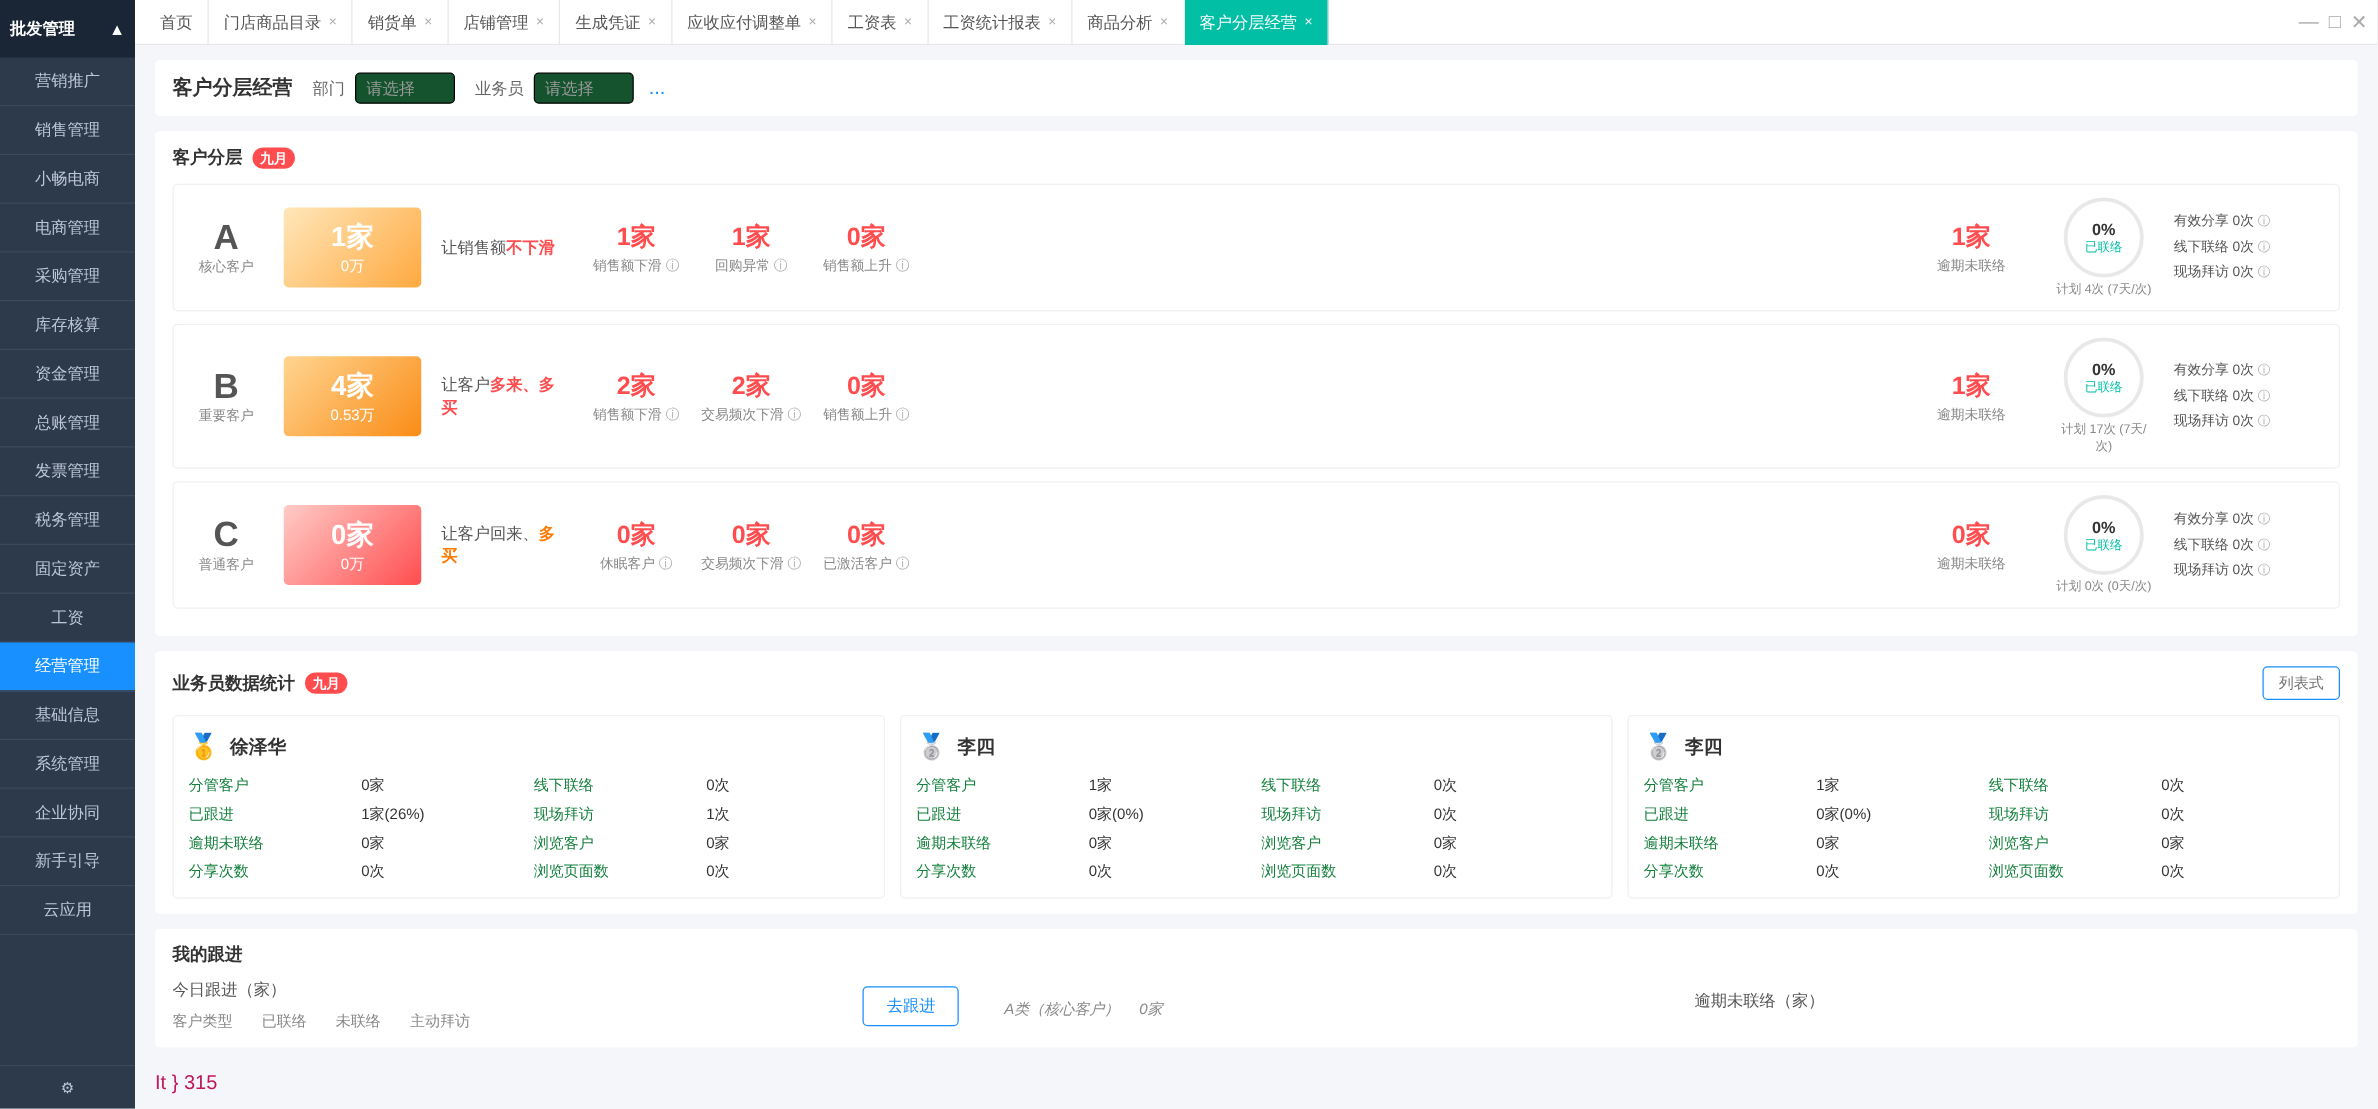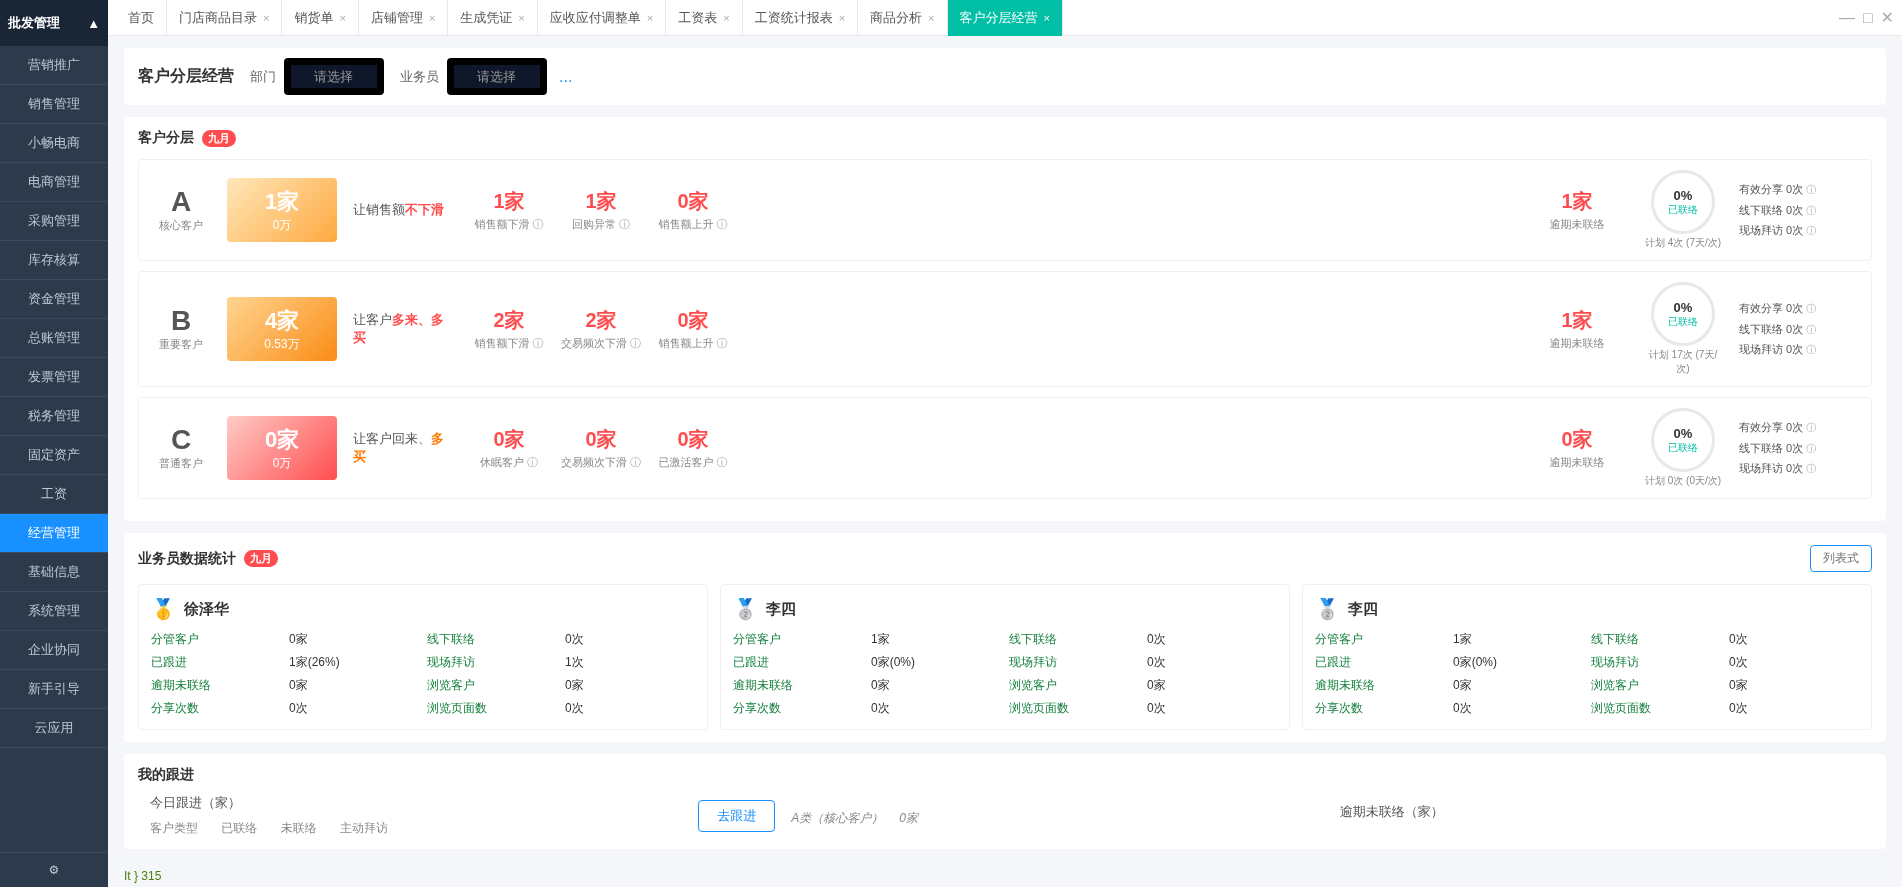--- a/index.html
+++ b/index.html
@@ -109,26 +109,26 @@
       gap: 16px;
       margin-bottom: 12px;
       background: #fff;
       padding: 10px 14px;
       border-radius: 4px;
     }
     .page-title { font-size: 16px; font-weight: bold; color: #333; }
     .filter-group { display: flex; align-items: center; gap: 8px; }
     .filter-label { color: #666; font-size: 13px; }
     .filter-select {
-      border: 7px solid #000000;
-      border-radius: 4px;
-      padding: 4px 24px 4px 23px;
+      border: 1px solid #000000;
+      border-radius: 4px;
+      padding: 4px 24px 4px 8px;
       font-size: 13px;
       color: #999;
-      background: #0f172a;
+      background: #14532d;
       cursor: pointer;
       min-width: 80px;
       appearance: none;
     }
     .more-btn { color: #1890ff; cursor: pointer; font-size: 16px; margin-left: 4px; }
 
     
     .section {
       background: #fff;
       border-radius: 4px;
@@ -618,21 +618,21 @@
               <div><span class="staff-stat-value">0次</span></div>
               <div class="staff-stat-label">浏览页面数</div>
               <div><span class="staff-stat-value">0次</span></div>
             </div>
   </div>
         </div>
     </div>
 
     <div class="section followup-section">
       <div class="followup-header">我的跟进</div>
-      <div style="display:grid; grid-template-columns: 1fr auto 1fr 1fr; gap:16px; align-items:center;margin-left:12px;">
+      <div style="display:grid; grid-template-columns: 1fr auto 1fr 1fr; gap:36px; align-items:center;">
         <div>
           <div class="followup-card-title">今日跟进（家）</div>
           <div style="font-size:12px; color:#888; margin-top:6px;">
             <span>客户类型</span>
             <span style="margin-left:20px;">已联络</span>
             <span style="margin-left:20px;">未联络</span>
             <span style="margin-left:20px;">主动拜访</span>
           </div>
         </div>
         <div>
@@ -645,16 +645,16 @@
               <span>0家</span>
             </div>
           </div>
         </div>
         <div>
           <div class="followup-card-title">逾期未联络（家）</div>
         </div>
       </div>
     </div>
 
-    <div style="padding: 8px 0; color: #4d7c0f; font-size: 12px;">It } 315</div>
+    <div style="padding: 8px 0; color: #be185d; font-size: 16px;">It } 315</div>
 
   </div>
 </div>
 
 </body></html>

